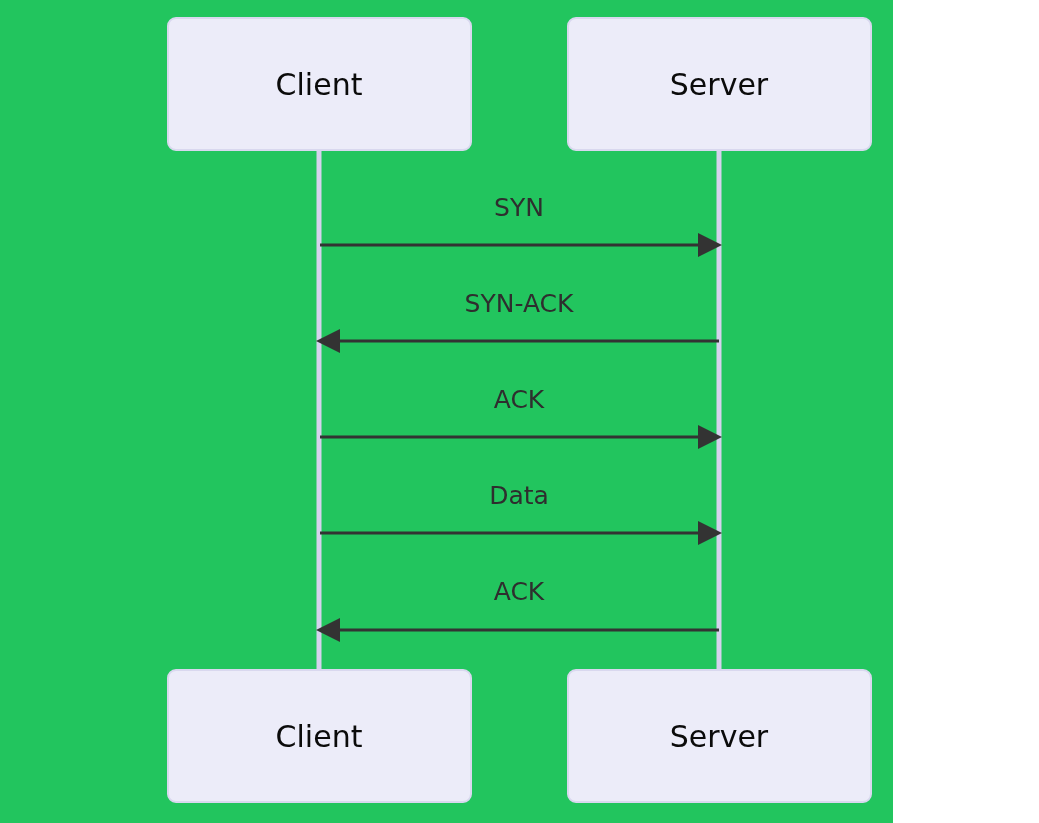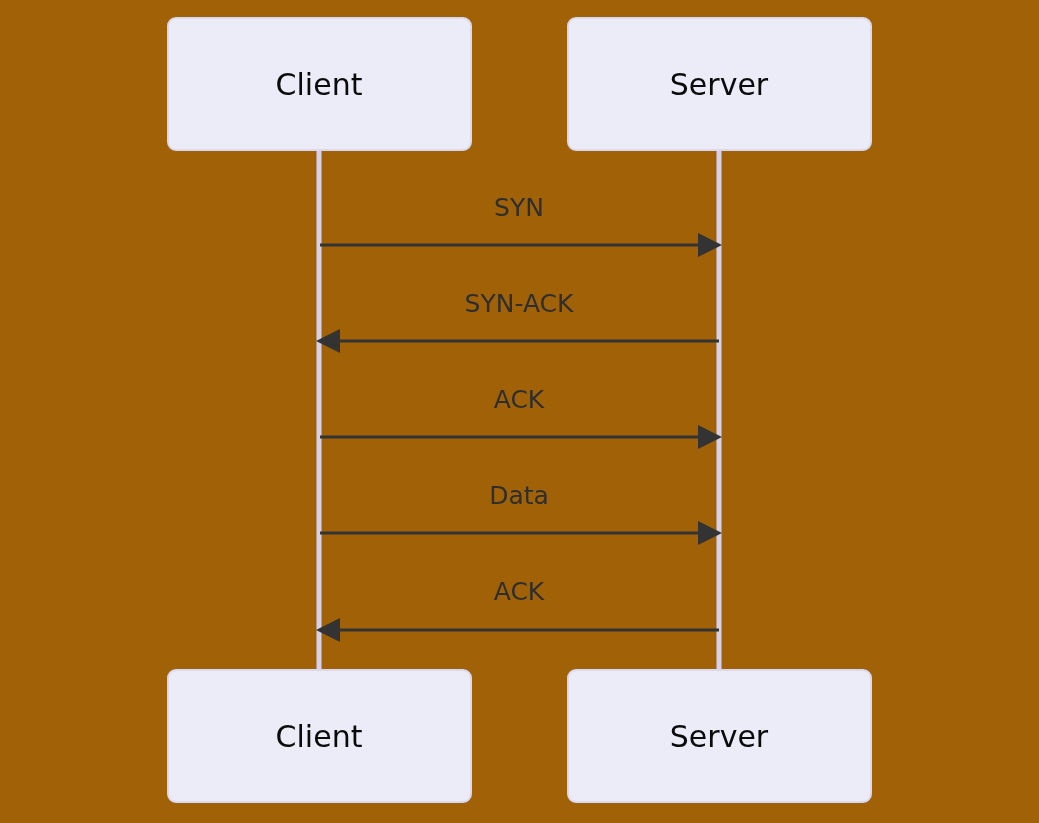--- a/index.html
+++ b/index.html
@@ -5,23 +5,23 @@
   html, body {
     margin: 0;
     padding: 0;
     background: #ffffff;
   }
   body {
     font-family: "DejaVu Sans", "Liberation Sans", sans-serif;
   }
   #diagram-root {
     position: relative;
-    width: 1039px;
+    width: 893px;
     height: 823px;
-    background: #a16207;
+    background: #22c55e;
     overflow: hidden;
   }
   #diagram-svg {
     position: absolute;
     left: 0;
     top: 0;
     width: 1039px;
     height: 823px;
     display: block;
   }

